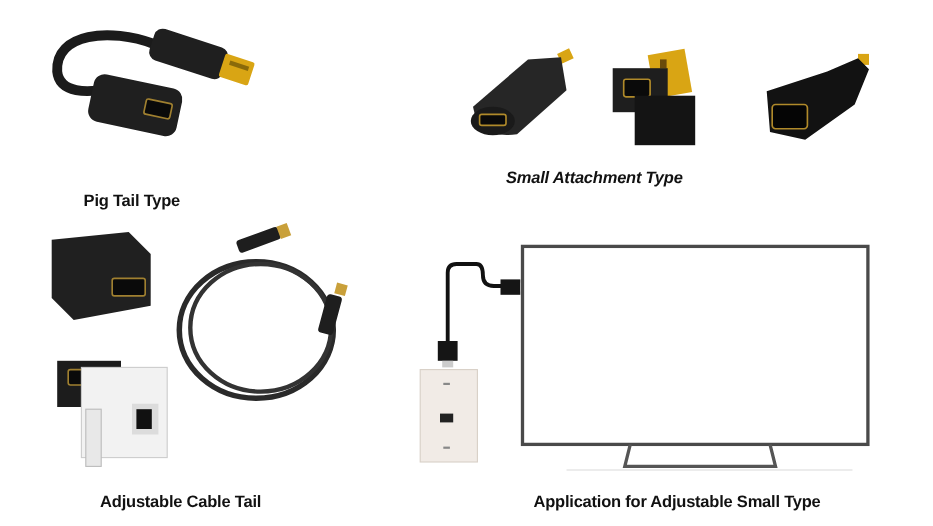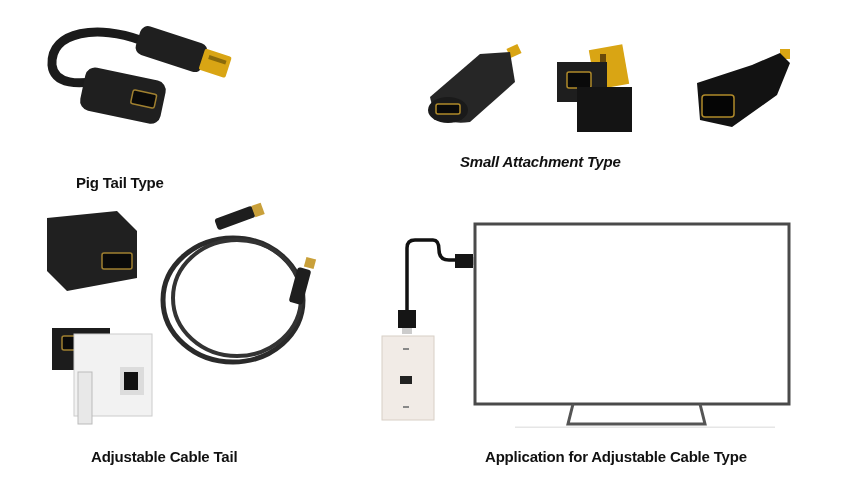--- a/index.html
+++ b/index.html
@@ -93,13 +93,13 @@
     <rect x="7" y="118" width="52" height="84" fill="#f1ebe6" stroke="#d8cfc6"></rect>
     <rect x="28" y="130" width="6" height="2" fill="#888"></rect>
     <rect x="25" y="158" width="12" height="8" fill="#222"></rect>
     <rect x="28" y="188" width="6" height="2" fill="#888"></rect>
 
     <rect x="100" y="6" width="314" height="180" fill="#fff" stroke="#4a4a4a" stroke-width="3"></rect>
     <path d="M198 186 L193 206 L330 206 L325 186" stroke="#555" stroke-width="3" fill="none"></path>
     <line x1="140" y1="210" x2="400" y2="210" stroke="#e6e6e6" stroke-width="3"></line>
   </svg>
 </div>
-<div class="caption" style="left:485px;top:448px;">Application for Adjustable Cable Type</div>
+<div class="caption" style="left:485px;top:448px;">Application for Adjustable Small Type</div>
 
 </body></html>

